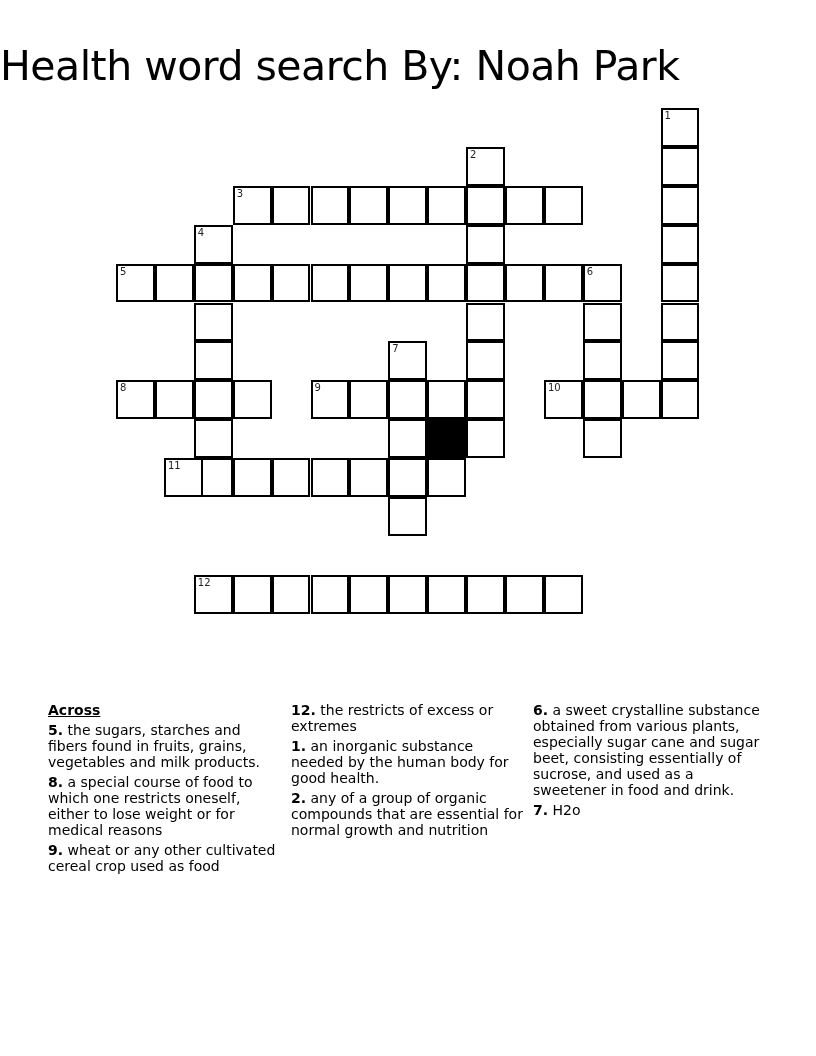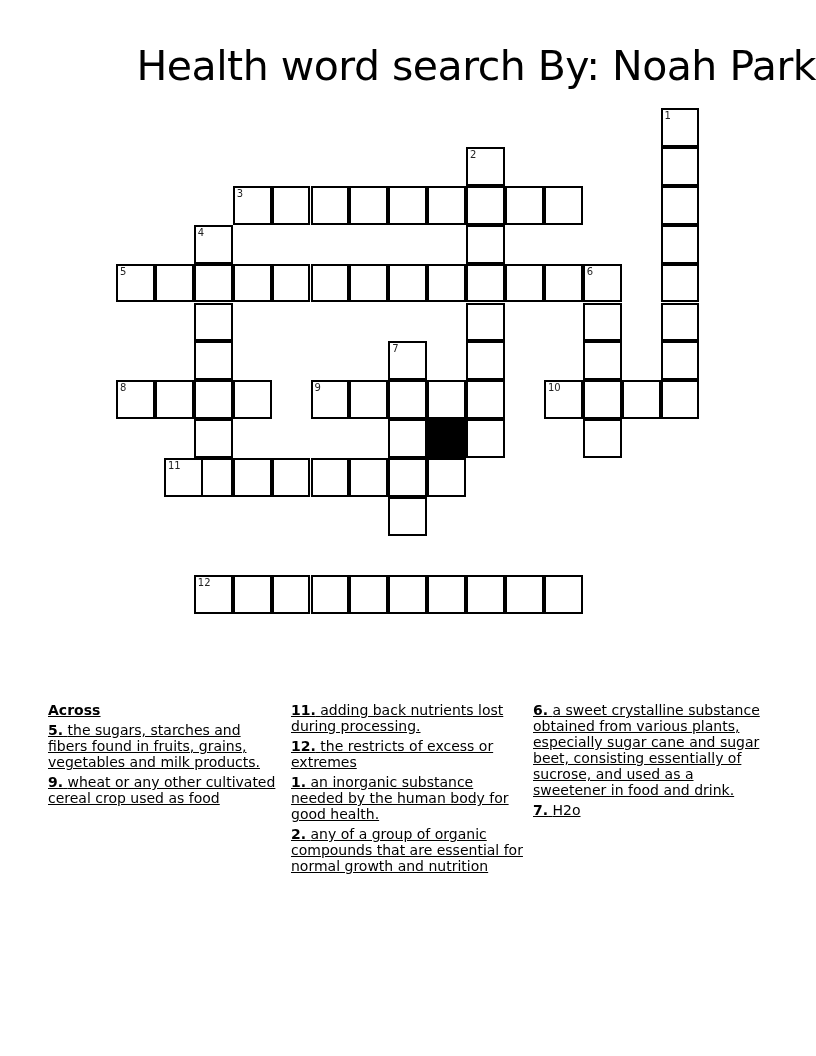--- a/index.html
+++ b/index.html
@@ -1,28 +1,28 @@
 <!DOCTYPE html>
 <html><head>
 <meta charset="utf-8">
 <style>
   html, body { margin:0; padding:0; background:#ffffff; }
   body { width:816px; height:1056px; position:relative; overflow:hidden;
          font-family:"DejaVu Sans", sans-serif; color:#000; }
-  .title { position:absolute; left:0; top:38px; width:816px; text-align:right;
+  .title { position:absolute; left:0; top:38px; width:816px; text-align:left;
            font-size:41px; line-height:56px; font-family:"DejaVu Sans", sans-serif; letter-spacing:-0.5px; }
   .grid { position:absolute; left:0; top:0; width:816px; height:660px; }
   .cell { position:absolute; width:38.9px; height:38.9px; box-sizing:border-box;
           border:2px solid #000; background:#fff; margin-left:-1px; margin-top:-1px; }
   .cell.black { background:#000; }
   .num { position:absolute; left:2px; top:0px; font-size:10px; line-height:12px;
          font-family:"DejaVu Sans", sans-serif; color:#222; }
   .clues { position:absolute; top:702px; left:0; width:816px; }
   .col { position:absolute; top:0; width:236px; font-size:14px; line-height:16px;
-         font-family:"DejaVu Sans", sans-serif;text-decoration:underline; }
+         font-family:"DejaVu Sans", sans-serif; }
   .col1 { left:48px; }
   .col2 { left:291px; }
   .col3 { left:533px; }
   .heading { font-weight:bold; text-decoration:underline; margin-bottom:4px; }
   .clue { margin-bottom:4px; }
   .clue b { font-weight:bold; }
 </style>
 </head>
 <body>
 
@@ -128,24 +128,24 @@
     <div class="cell" style="left: 467.1px; top: 575.8px;"></div>
     <div class="cell" style="left: 506px; top: 575.8px;"></div>
     <div class="cell" style="left: 544.9px; top: 575.8px;"></div>
     <div class="cell black" style="left: 428.2px; top: 420.2px;"></div>
   </div>
 
 <div class="clues">
   <div class="col col1">
     <div class="heading">Across</div>
     <div class="clue"><b>5.</b> <span>the sugars, starches and fibers found in fruits, grains, vegetables and milk products.</span></div>
+    <div class="clue"><b>8.</b> <span>a special course of food to which one restricts oneself, either to lose weight or for medical reasons</span></div>
     <div class="clue"><b>9.</b> <span>wheat or any other cultivated cereal crop used as food</span></div>
   </div>
   <div class="col col2">
-    <div class="clue"><b>11.</b> <span>adding back nutrients lost during processing.</span></div>
     <div class="clue"><b>12.</b> <span>the restricts of excess or extremes</span></div>
     <div class="clue"><b>1.</b> <span>an inorganic substance needed by the human body for good health.</span></div>
     <div class="clue"><b>2.</b> <span>any of a group of organic compounds that are essential for normal growth and nutrition</span></div>
   </div>
   <div class="col col3">
     <div class="clue"><b>6.</b> <span>a sweet crystalline substance obtained from various plants, especially sugar cane and sugar beet, consisting essentially of sucrose, and used as a sweetener in food and drink.</span></div>
     <div class="clue"><b>7.</b> <span>H2o</span></div>
   </div>
 </div>
 

